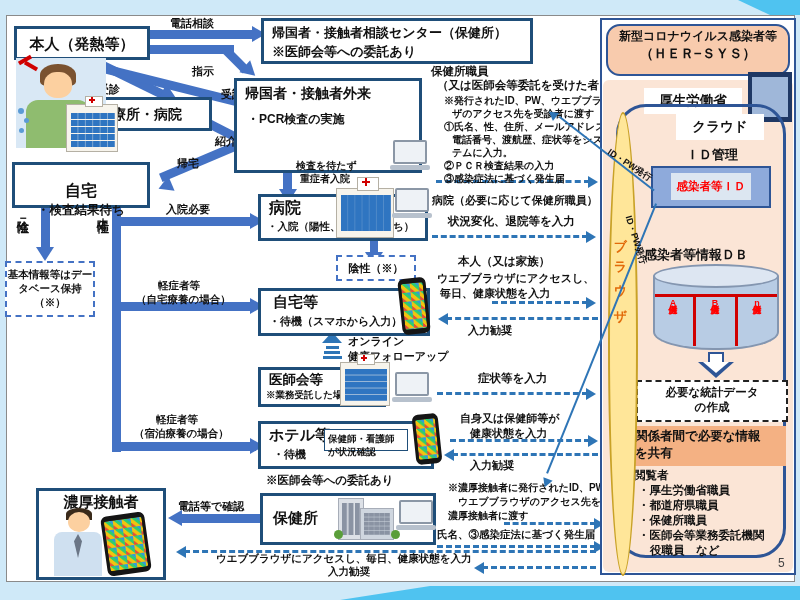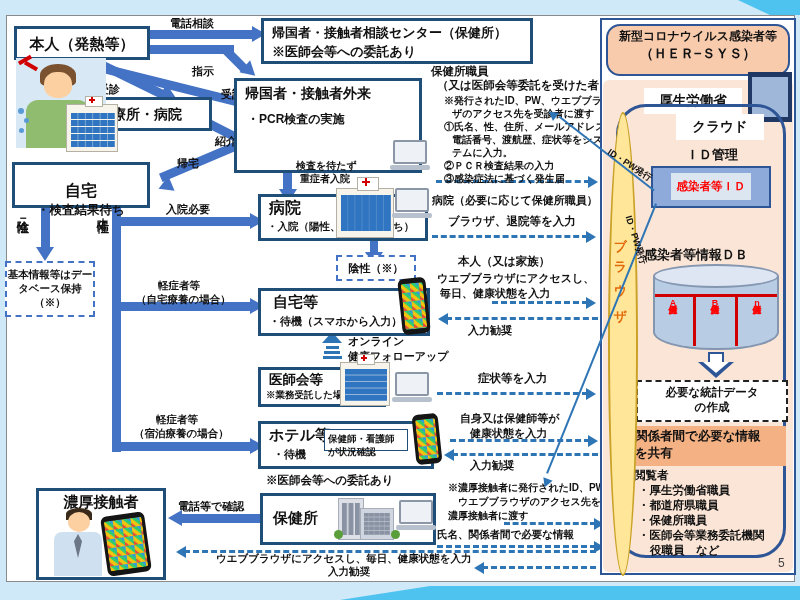--- a/index.html
+++ b/index.html
@@ -134,21 +134,21 @@
   <span>基本情報等はデータベース保持（※）</span>
 </div>
 
 <div class="lbl" style="left:166px;top:202px;font-size:11px">入院必要</div>
 
 <div class="box" style="left:258px;top:194px;width:170px;height:47px">
   <div style="font-size:16px;font-weight:bold;padding-left:8px;margin-top:1px">病院</div>
   <div style="font-size:10.5px;font-weight:bold;padding-left:6px;margin-top:1px">・入院（陽性、検査結果待ち）</div>
 </div>
 <div class="lbl" style="left:432px;top:193px;font-size:11px">病院（必要に応じて保健所職員）</div>
-<div class="lbl" style="left:448px;top:214px;font-size:11.5px">ブラウザ、退院等を入力</div>
+<div class="lbl" style="left:448px;top:214px;font-size:11.5px">状況変化、退院等を入力</div>
 
 <div class="dbox" style="left:336px;top:255px;width:80px;height:26px;font-size:11px;font-weight:bold;text-align:center;line-height:22px">
   <span>陰性（※）</span>
 </div>
 
 <div class="lbl" style="left:158px;top:279px;font-size:10.5px">軽症者等</div>
 <div class="lbl" style="left:136px;top:293px;font-size:10.5px">（自宅療養の場合）</div>
 
 <div class="box" style="left:258px;top:288px;width:172px;height:48px">
   <div style="font-size:15px;font-weight:bold;padding-left:12px;margin-top:2px">自宅等</div>
@@ -181,21 +181,21 @@
 </div>
 <div class="lbl" style="left:266px;top:473px;font-size:11.5px">※医師会等への委託あり</div>
 
 <div class="lbl" style="left:460px;top:411px;font-size:11px">自身又は保健師等が</div>
 <div class="lbl" style="left:470px;top:426px;font-size:11px">健康状態を入力</div>
 <div class="lbl" style="left:470px;top:458px;font-size:11px">入力勧奨</div>
 
 <div class="lbl" style="left:448px;top:481px;font-size:10px">※濃厚接触者に発行されたID、PW、</div>
 <div class="lbl" style="left:458px;top:495px;font-size:10px">ウエブブラウザのアクセス先を</div>
 <div class="lbl" style="left:448px;top:509px;font-size:10px">濃厚接触者に渡す</div>
-<div class="lbl" style="left:437px;top:528px;font-size:10.5px">氏名、関係者間で必要な情報</div>
+<div class="lbl" style="left:437px;top:528px;font-size:10.5px">氏名、③感染症法に基づく発生届</div>
 
 <div class="box" style="left:36px;top:488px;width:130px;height:92px;text-align:center">
   <div style="font-size:15px;font-weight:bold;margin-top:2px">濃厚接触者</div>
 </div>
 <div class="lbl" style="left:178px;top:499px;font-size:11px">電話等で確認</div>
 
 <div class="box" style="left:260px;top:493px;width:176px;height:52px">
   <div style="font-size:15px;font-weight:bold;padding-left:10px;margin-top:13px">保健所</div>
 </div>
 

